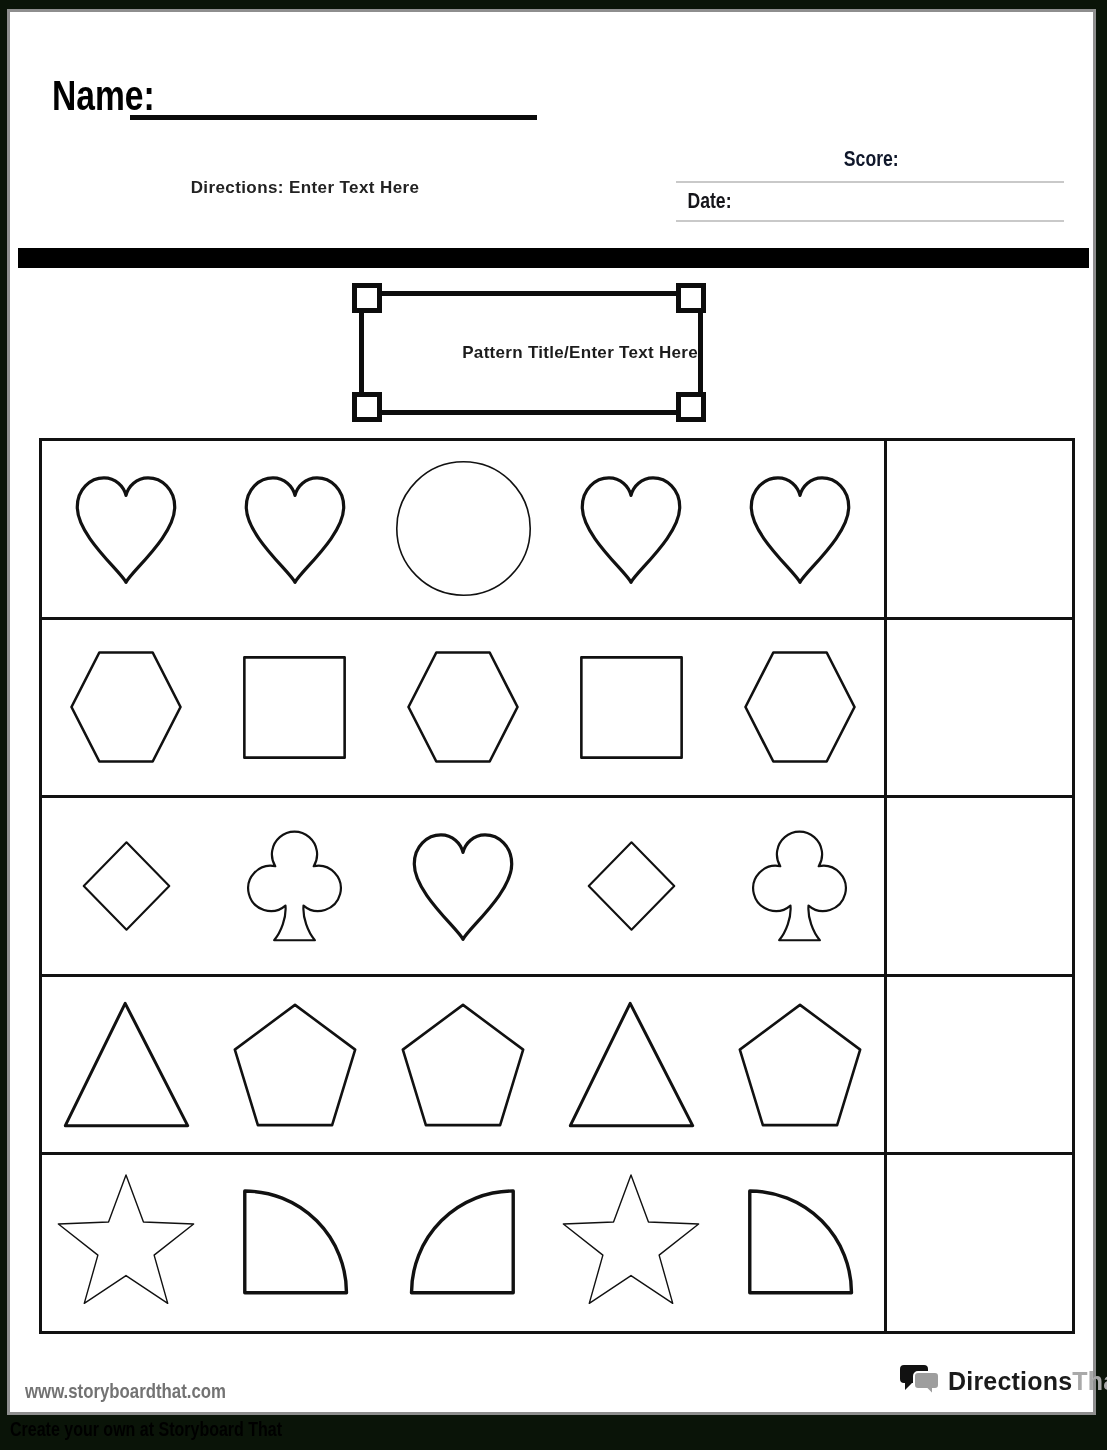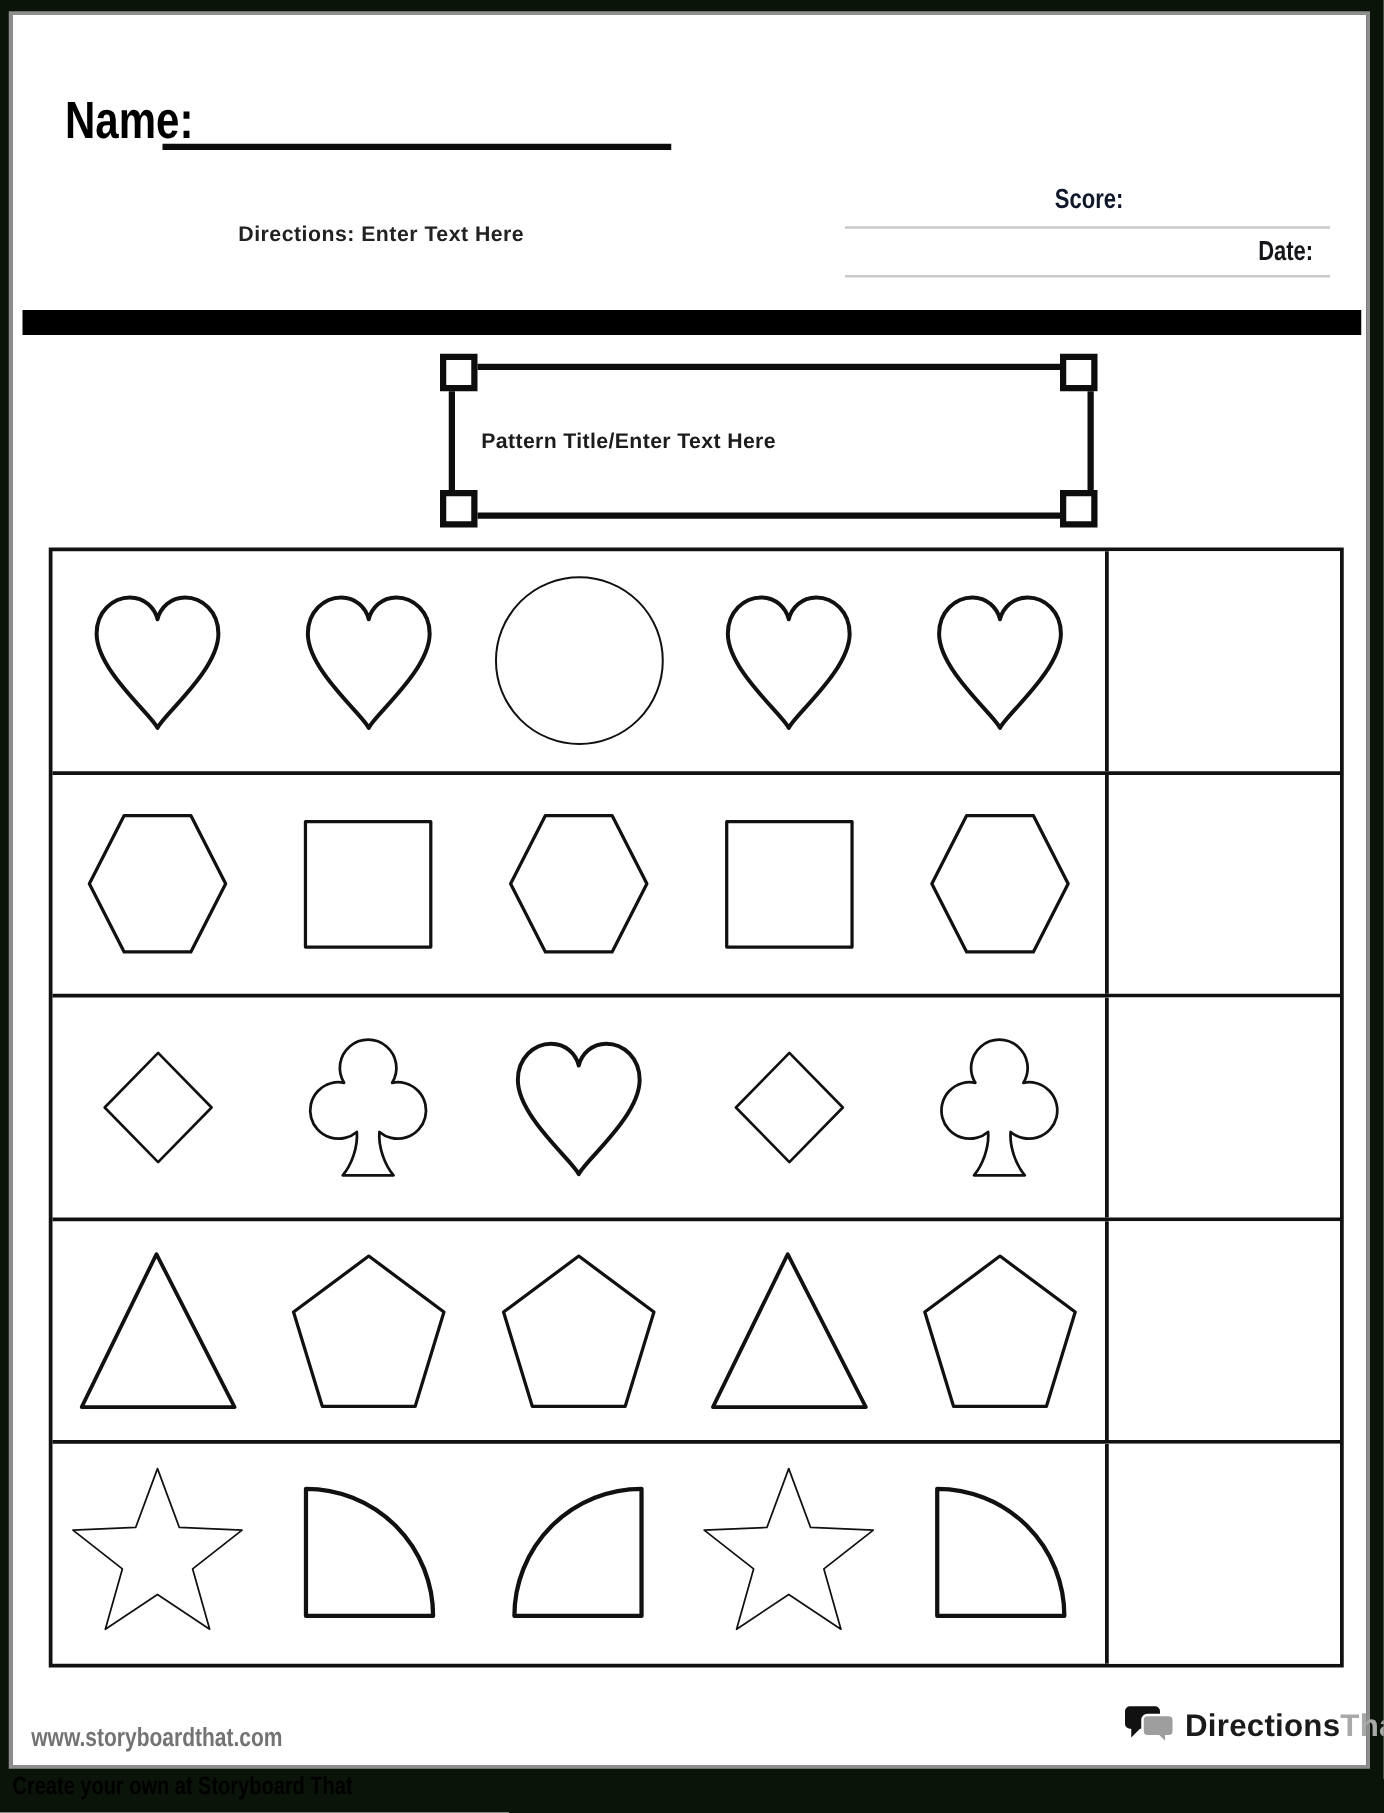--- a/index.html
+++ b/index.html
@@ -18,29 +18,29 @@
 
   .name-label{position:absolute;left:42px;top:60px;font-size:42px;font-weight:700;color:#000000;}
   .name-line{position:absolute;left:120px;top:103px;width:407px;height:5px;background:#0b0b0b;}
 
   .directions{position:absolute;left:90px;top:166px;width:410px;text-align:center;
     font-size:17px;font-weight:700;letter-spacing:.4px;color:#222;}
 
   .score-label{position:absolute;left:666px;top:134px;width:390px;text-align:center;
     font-size:22px;font-weight:700;color:#0f172a;}
   .score-line{position:absolute;left:666px;top:169px;width:388px;height:2px;background:#c9c9c9;}
-  .date-label{position:absolute;left:656px;top:176px;width:390px;text-align:right;
+  .date-label{position:absolute;left:672px;top:176px;width:390px;text-align:left;
     font-size:22px;font-weight:700;color:#15151a;}
   .date-line{position:absolute;left:666px;top:208px;width:388px;height:2px;background:#c9c9c9;}
 
   .black-bar{position:absolute;left:8px;top:236px;width:1071px;height:20px;background:#000;}
 
-  .title-box{position:absolute;left:349px;top:279px;width:516px;height:124px;
+  .title-box{position:absolute;left:349px;top:279px;width:344px;height:124px;
     border:5px solid #0d0d0d;box-sizing:border-box;background:#fff;
-    display:flex;align-items:center;justify-content:flex-start;padding-left:21px;}
+    display:flex;align-items:center;justify-content:flex-end;}
   .title-text{font-size:17px;font-weight:700;letter-spacing:.3px;color:#1c1c1c;}
   .corner-sq{position:absolute;width:20px;height:20px;border:5px solid #0d0d0d;background:#fff;}
   .sq-tl{left:-12px;top:-13px;}
   .sq-tr{right:-8px;top:-13px;}
   .sq-bl{left:-12px;bottom:-12px;}
   .sq-br{right:-8px;bottom:-12px;}
 
   .pattern-table{position:absolute;left:29px;top:426px;width:1036px;height:896px;
     border:3px solid #111;box-sizing:border-box;display:flex;flex-direction:column;}
   .t-row{display:flex;flex:1;box-sizing:border-box;}

